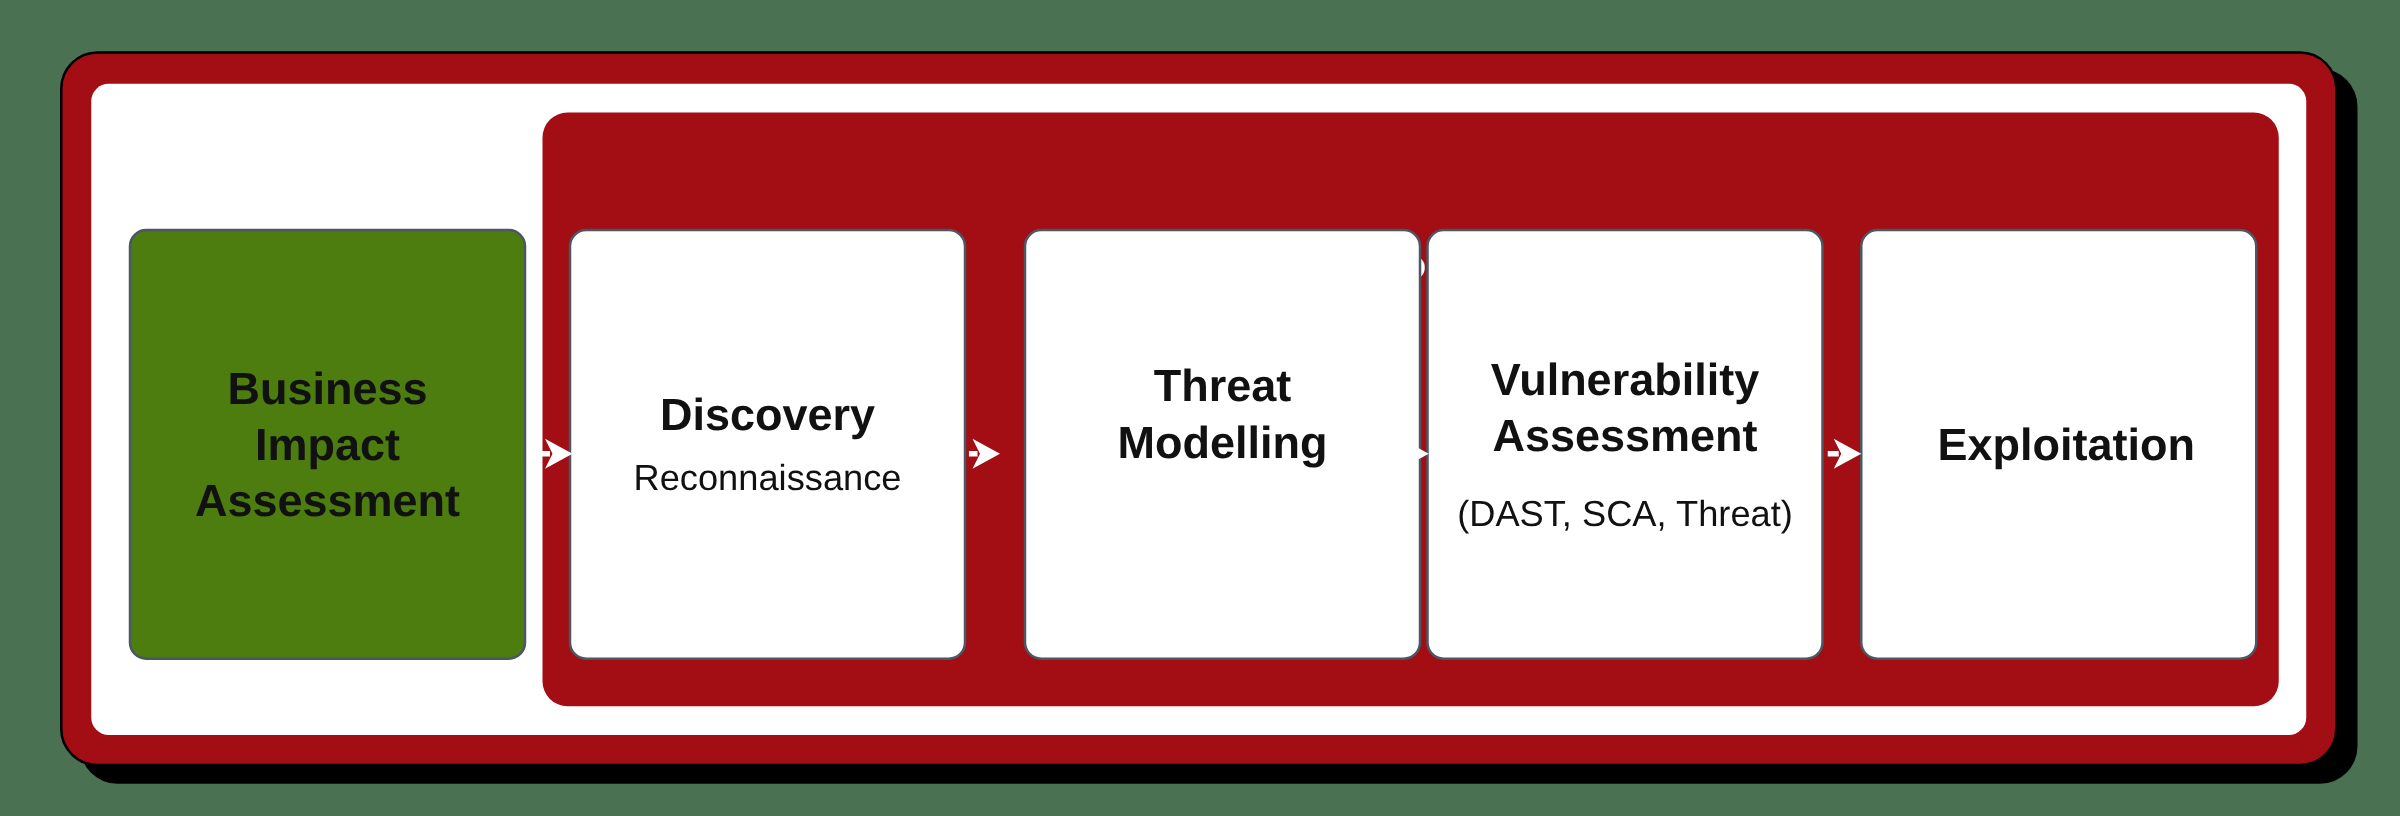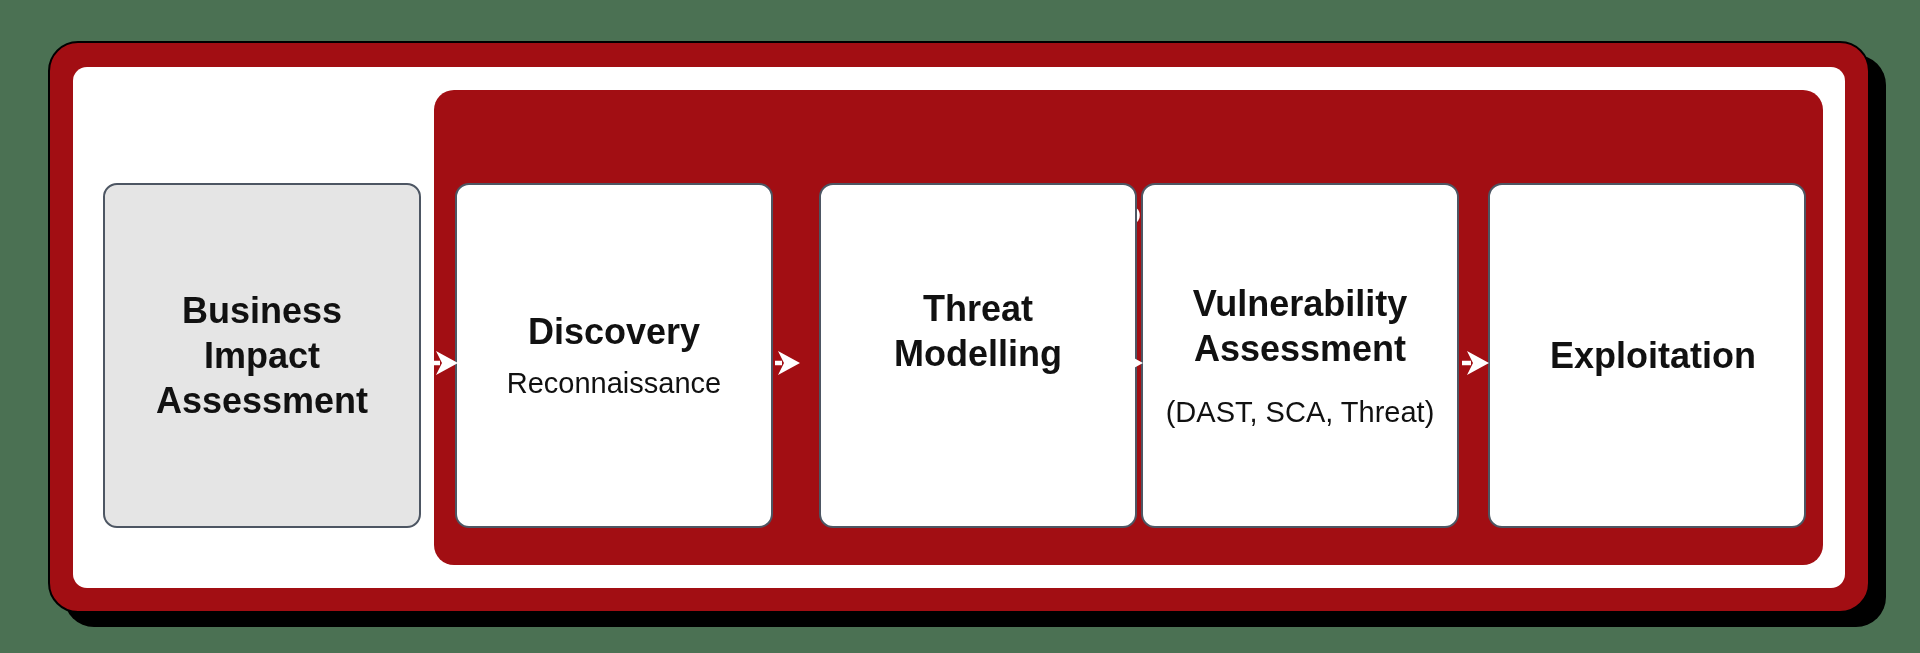--- a/index.html
+++ b/index.html
@@ -35,21 +35,21 @@
     background: #ffffff;
     border-radius: 14px;
   }
   
   .pre-step-box {
     position: absolute;
     left: 103px;
     top: 183px;
     width: 318px;
     height: 345px;
-    background: #e5e5e5;
+    background: #4d7c0f;
     border: 2px solid #4d5663;
     border-radius: 14px;
     box-sizing: border-box;
     display: flex;
     align-items: center;
     justify-content: center;
     text-align: center;
   }
   .pent-group {
     position: absolute;

